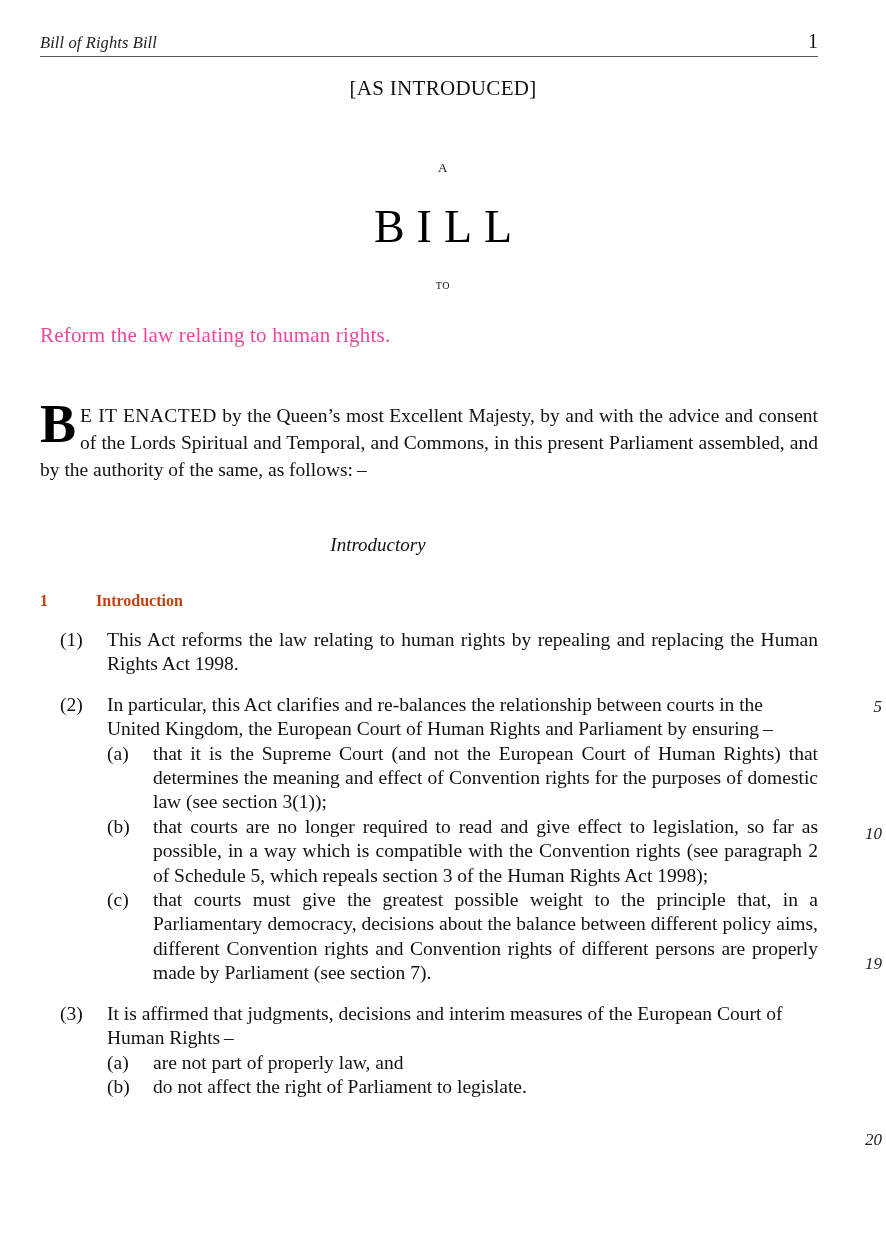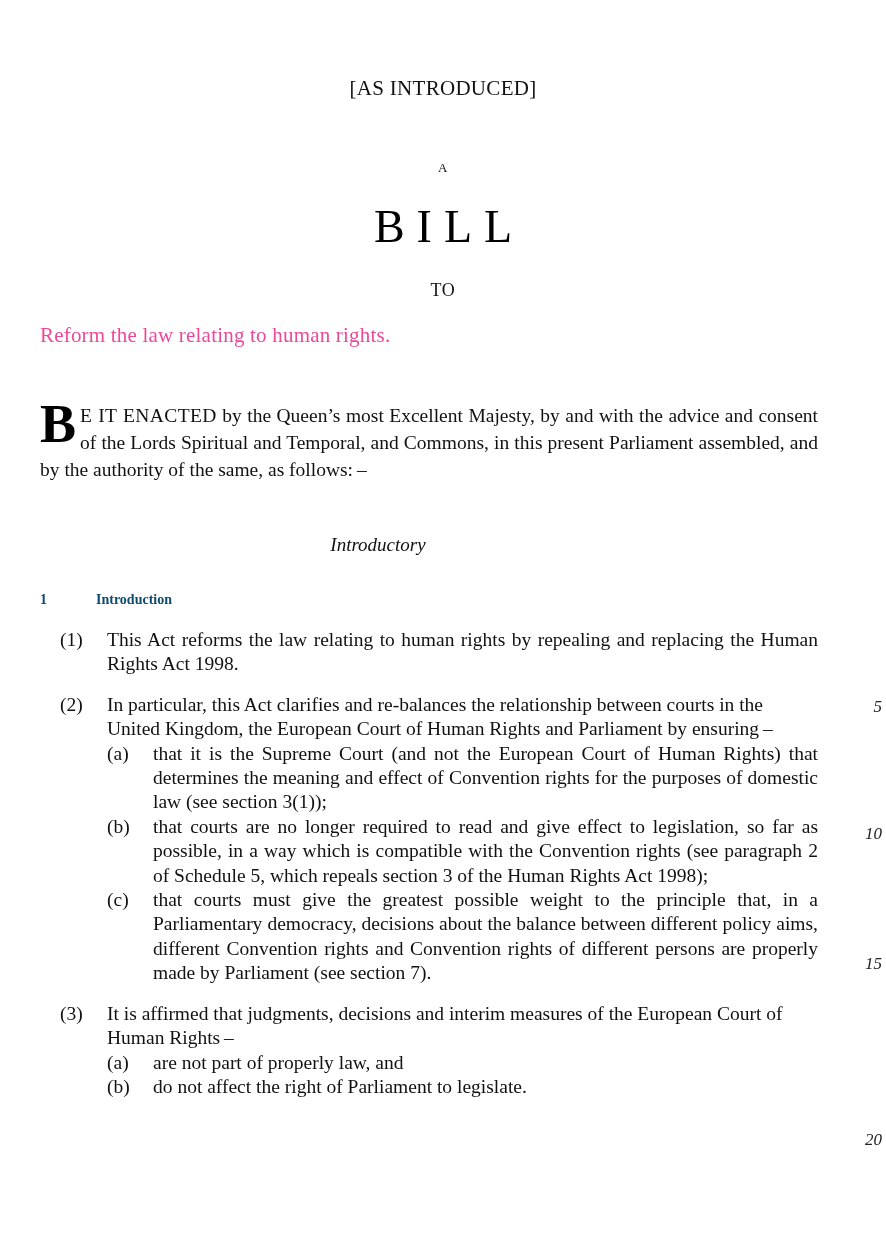--- a/index.html
+++ b/index.html
@@ -75,21 +75,21 @@
     letter-spacing: 12px;
     text-indent: 12px;
     color: #000;
   }
   .word-to {
     position: absolute;
     top: 280px;
     left: 0;
     width: 886px;
     text-align: center;
-    font-size: 18px;
+    font-size: 10px;
     letter-spacing: 0.6px;
     color: #111;
   }
   .long-title {
     position: absolute;
     top: 323px;
     left: 40px;
     width: 778px;
     font-size: 21px;
     letter-spacing: 0.2px;
@@ -133,22 +133,22 @@
     color: #111;
   }
 
   
   .section-head {
     position: absolute;
     top: 592px;
     left: 40px;
     width: 778px;
     font-weight: bold;
-    font-size: 14px;
-    color: #0c4a6e;
+    font-size: 16px;
+    color: #c2410c;
   }
   .section-num {
     display: inline-block;
     width: 56px;
   }
 
   
   .body-area {
     position: absolute;
     top: 628px;
@@ -217,20 +217,24 @@
     font-style: italic;
     font-size: 17px;
     color: #222;
   }
 </style>
 </head>
 <body>
 
 <div class="page">
 
+  <div class="header">
+    <span class="header-title">Bill of Rights Bill</span>
+    <span class="header-pageno">1</span>
+  </div>
 
   <div class="as-introduced">[AS INTRODUCED]</div>
   <div class="word-a">A</div>
   <div class="bill-word">BILL</div>
   <div class="word-to">TO</div>
   <div class="long-title">Reform the law relating to human rights.</div>
 
   <div class="enacting">
     <span class="dropcap">B</span><span class="smallcaps">E IT ENACTED</span><span> by the Queen’s most Excellent Majesty, by and with the advice and consent of the Lords Spiritual and Temporal, and Commons, in this present Parliament assembled, and by the authority of the same, as follows: –</span>
   </div>
@@ -279,16 +283,16 @@
           <span class="marker">(b)</span>
           <span class="para-text nojust">do not affect the right of Parliament to legislate.</span>
         </div>
       </div>
     </div>
 
   </div>
 
   <div class="linenum" style="top:697px;">5</div>
   <div class="linenum" style="top:824px;">10</div>
-  <div class="linenum" style="top:954px;">15</div>
+  <div class="linenum" style="top:954px;">19</div>
   <div class="linenum" style="top:1130px;">20</div>
 
 </div>
 
 </body></html>

